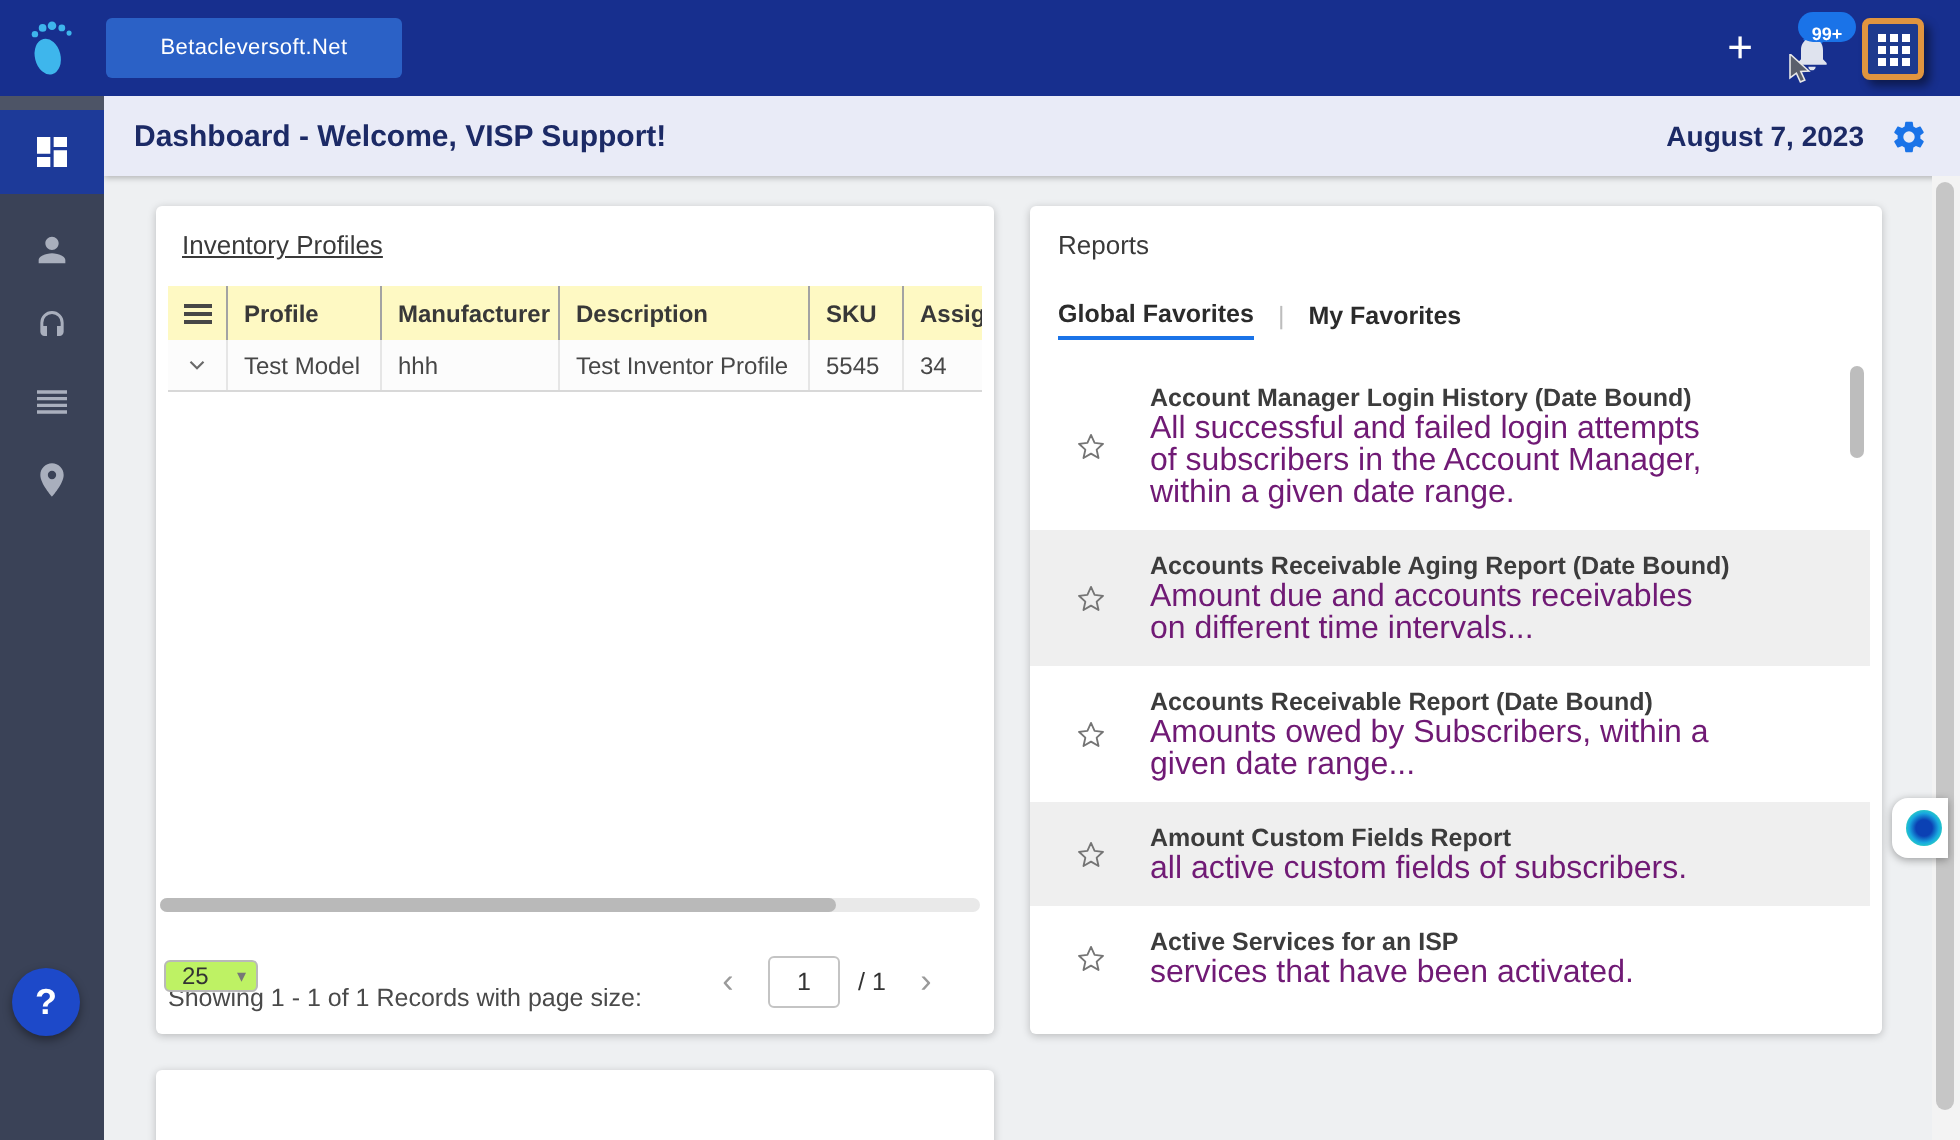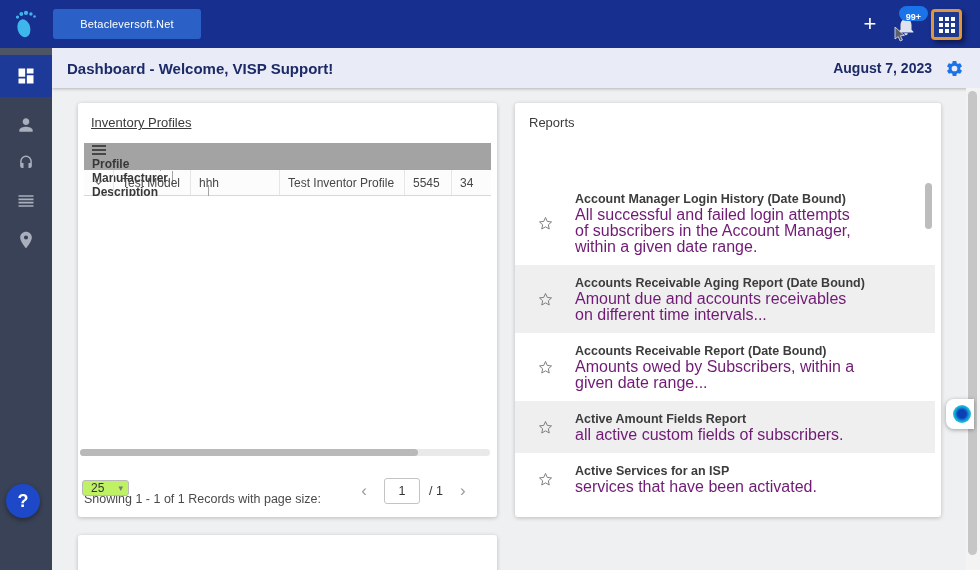--- a/index.html
+++ b/index.html
@@ -53,21 +53,21 @@
   .page-scroll-thumb { position:absolute; left:2px; top:3px; width:9px; height:464px; background:#c6c6c6; border-radius:5px; }
 
   .card { position:absolute; background:#fff; border-radius:3px; box-shadow:0 1px 4px rgba(0,0,0,.22); }
   .card-title { font-size:13px; color:#3a3a3a; }
 
   
   .card-inventory { left:26px; top:15px; width:419px; height:414px; }
   .card-inventory .card-title { position:absolute; left:13px; top:12px;text-decoration:underline; }
   .inv-table { position:absolute; left:6px; top:40px; width:407px; overflow:hidden; }
   .inv-row { display:flex; width:438px; }
-  .inv-row.head { background:#a3a3a3; height:27px;flex-direction:column; }
+  .inv-row.head { background:#fef9c3; height:27px; }
   .inv-row.body { background:#fcfcfc; height:26px; border-bottom:1px solid #d8d8d8; }
   .inv-cell { flex:0 0 auto; display:flex; align-items:center; padding-left:8px; overflow:hidden; white-space:nowrap; }
   .inv-row.head .inv-cell { font-size:12px; font-weight:700; color:#383838; border-right:1px solid #a3a3a3; }
   .inv-row.body .inv-cell { font-size:12px; color:#474747; border-right:1px solid #e6e6e6; }
   .inv-cell:last-child { border-right:none !important; }
   .c0{width:30px; justify-content:center; padding-left:0;} .c1{width:77px;} .c2{width:89px;} .c3{width:125px;} .c4{width:47px;} .c5{width:70px;}
   .hamburger { width:14px; } .hamburger span { display:block; height:2px; background:#474747; margin:2px 0; }
   .chev-down { width:13px; height:13px; stroke:#6a6a6a; stroke-width:2; fill:none; }
 
   .hscroll-track { position:absolute; left:2px; top:346px; width:410px; height:7px; background:#e9e9e9; border-radius:4px; cursor:pointer; }
@@ -231,20 +231,25 @@
     <div class="pager">
       <div class="pager-prev">‹</div>
       <input class="page-input" value="1" style="">
       <div class="page-total">/ 1</div>
       <div class="pager-next">›</div>
     </div>
   </div>
 
   <div class="card card-reports">
     <div class="card-title">Reports</div>
+    <div class="tabs">
+      <div class="tab active">Global Favorites</div>
+      <div class="tab-sep">|</div>
+      <div class="tab">My Favorites</div>
+    </div>
 
     <div class="report-list">
 
       <div class="report-item">
         <div class="star-col">
             <svg class="star-icon" viewBox="0 0 24 24">
               <polygon points="12,3.5 14.53,9.1 20.5,9.74 16,13.89 17.3,19.8 12,16.7 6.7,19.8 8,13.89 3.5,9.74 9.47,9.1"></polygon>
             </svg>
           </div>
         <div class="report-text">
@@ -277,21 +282,21 @@
         </div>
       </div>
 
       <div class="report-item alt">
         <div class="star-col">
             <svg class="star-icon" viewBox="0 0 24 24">
               <polygon points="12,3.5 14.53,9.1 20.5,9.74 16,13.89 17.3,19.8 12,16.7 6.7,19.8 8,13.89 3.5,9.74 9.47,9.1"></polygon>
             </svg>
           </div>
         <div class="report-text">
-          <div class="report-title">Active Amount Fields Report</div>
+          <div class="report-title">Amount Custom Fields Report</div>
           <div class="report-desc">all active custom fields of subscribers.</div>
         </div>
       </div>
 
       <div class="report-item">
         <div class="star-col">
             <svg class="star-icon" viewBox="0 0 24 24">
               <polygon points="12,3.5 14.53,9.1 20.5,9.74 16,13.89 17.3,19.8 12,16.7 6.7,19.8 8,13.89 3.5,9.74 9.47,9.1"></polygon>
             </svg>
           </div>

